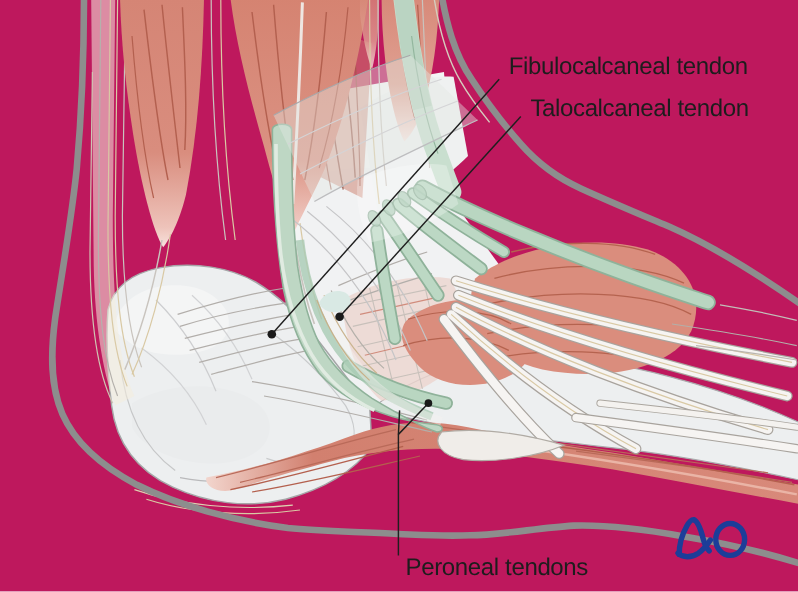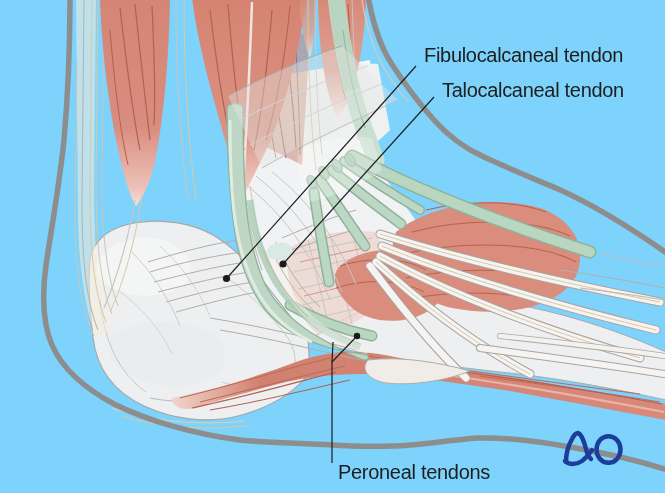--- a/index.html
+++ b/index.html
@@ -1,16 +1,16 @@
 <!DOCTYPE html>
 <html><head>
 <meta charset="utf-8">
 <style>
   html,body{margin:0;padding:0;background:#fff;}
-  #stage{position:relative;width:665px;height:493px;overflow:hidden;background:#7dd3fc;
+  #stage{position:relative;width:665px;height:493px;overflow:hidden;background:#be185d;
     font-family:"Liberation Sans",sans-serif;}
   svg{display:block}
 </style>
 </head>
 <body>
 <div id="stage">
 <svg width="665" height="493" viewBox="0 0 665 493" xmlns="http://www.w3.org/2000/svg">
 <defs>
   <linearGradient id="musA" x1="0" y1="0" x2="0" y2="1">
     <stop offset="0" stop-color="#d58575"></stop>

